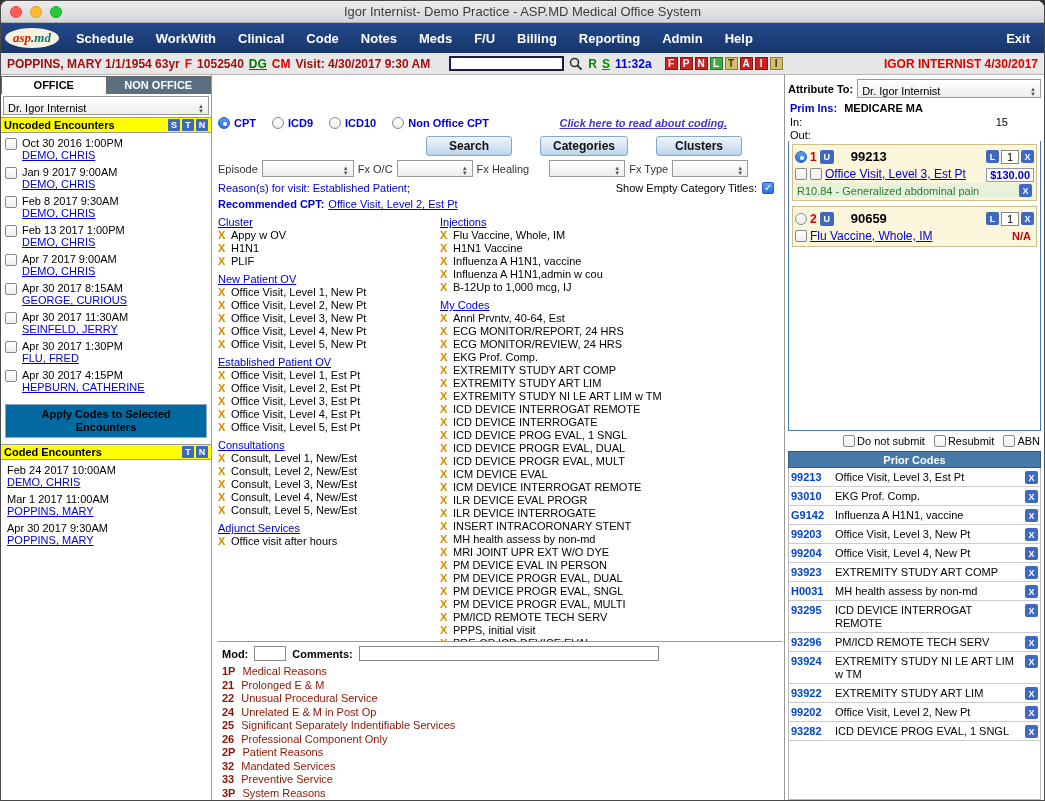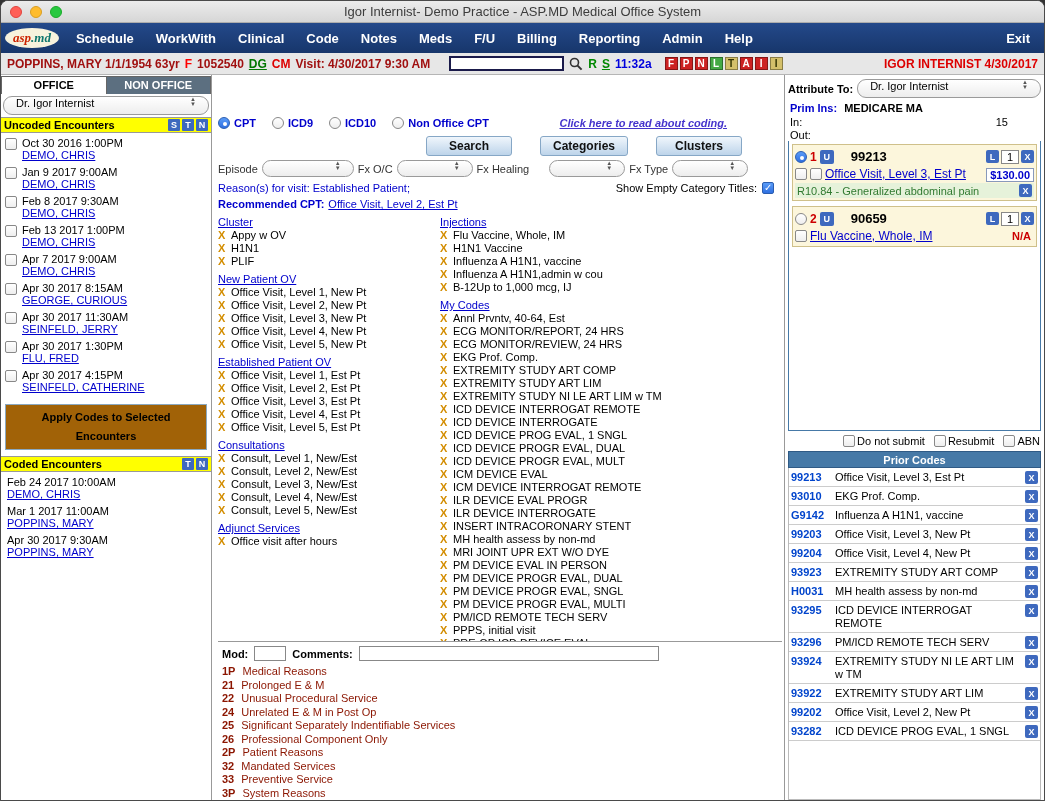--- a/index.html
+++ b/index.html
@@ -43,35 +43,35 @@
 
   
   .main { flex:1; display:flex; overflow:hidden; background:#fff; }
 
   
   .sidebar { width:211px; flex:none; border-right:1px solid #999; display:flex; flex-direction:column; overflow:hidden; }
   .tabs { display:flex; height:18px; flex:none; margin-top:1px; }
   .tab { flex:1; text-align:center; font-weight:bold; line-height:17px; cursor:default; }
   .tab.office { background:#fff; color:#000; border:1px solid #666; border-bottom:none; }
   .tab.nonoffice { background:#5c6f80; color:#fff; border:1px solid #666; border-left:none; border-bottom:none; }
-  .mockselect { height:19px; border:1px solid #9a9a9a; border-radius:9px; background:linear-gradient(#ffffff,#ededed); display:flex; align-items:flex-start; padding:0 12px; margin:2px; position:relative; overflow:hidden; white-space:nowrap; }
+  .mockselect { height:19px; border:1px solid #9a9a9a; border-radius:0; background:linear-gradient(#ffffff,#ededed); display:flex; align-items:flex-end; padding:0 4px; margin:2px; position:relative; overflow:hidden; white-space:nowrap; }
   .mockselect .arrows { margin-left:auto; display:flex; flex-direction:column; color:#555; }
   .mockselect .arrows i { font-style:normal; font-size:6px; line-height:5px; }
   .ybar { background:#ffff00; display:flex; align-items:center; height:16px; padding:0 3px; font-weight:bold; border-top:1px solid #999; border-bottom:1px solid #999; flex:none; }
   .minibtns { margin-left:auto; display:flex; gap:2px; }
   .minibtn { width:12px; height:12px; background:#3e69be; color:#fff; font-size:9px; font-weight:bold; display:inline-flex; align-items:center; justify-content:center; border-radius:1px; }
   .enc-list { padding:2px 0; }
   .enc-item { display:flex; padding:2px 2px 2px 3px; min-height:29px; }
   .cb { width:12px; height:12px; border:1px solid #888; border-radius:2px; background:linear-gradient(#fff,#eee); flex:none; display:inline-block; position:relative; }
   .cb.checked { background:linear-gradient(#5a9cf8,#2f6fe0); border-color:#2a5db0; }
   .cb.checked::after { content:"✓"; position:absolute; left:1px; top:-1px; color:#fff; font-size:10px; font-weight:bold; }
   .enc-cb { margin:1px 5px 0 1px; }
   .enc-date { color:#000; }
   .enc-name { color:#0000cc; text-decoration:underline; }
-  .apply-btn { margin:6px 4px; background:#a16207; border:1px solid #8aa8c0; text-align:center; font-weight:bold; padding:3px 6px; line-height:19px; cursor:default; }
+  .apply-btn { margin:6px 4px; background:#0369a1; border:1px solid #8aa8c0; text-align:center; font-weight:bold; padding:3px 6px; line-height:13px; cursor:default; }
   .coded-item { padding:2px 2px 2px 6px; min-height:29px; }
   .side-fill { flex:1; }
 
   
   .center { flex:1; display:flex; flex-direction:column; overflow:hidden; border-right:1px solid #999; padding:3px 2px 0 6px; }
   .radio-row { display:flex; align-items:center; gap:0; height:18px; flex:none;margin-top:36px; }
   .radio { width:12px; height:12px; border-radius:50%; border:1px solid #888; background:linear-gradient(#fff,#eee); flex:none; position:relative; display:inline-block; }
   .radio.checked { background:linear-gradient(#5a9cf8,#2f6fe0); border-color:#2a5db0; }
   .radio.checked::after { content:""; position:absolute; left:4px; top:4px; width:4px; height:4px; border-radius:50%; background:#fff; }
   .radio-label { color:#0000cc; font-weight:bold; margin-right:12px; }
@@ -290,21 +290,21 @@
             <span class="enc-text">
               <div class="enc-date">Apr 30 2017 1:30PM</div>
               <div class="enc-name">FLU, FRED</div>
             </span>
           </div>
 
           <div class="enc-item">
             <span class="cb enc-cb"></span>
             <span class="enc-text">
               <div class="enc-date">Apr 30 2017 4:15PM</div>
-              <div class="enc-name">SEINFELD, CATHERINE</div>
+              <div class="enc-name">HEPBURN, CATHERINE</div>
             </span>
           </div>
         </div>
       <div class="apply-btn">Apply Codes to Selected Encounters</div>
       <div class="ybar">
         <span>Coded Encounters</span>
         <span class="minibtns">
 
         <span class="minibtn">T</span>
             <span class="minibtn">N</span>

